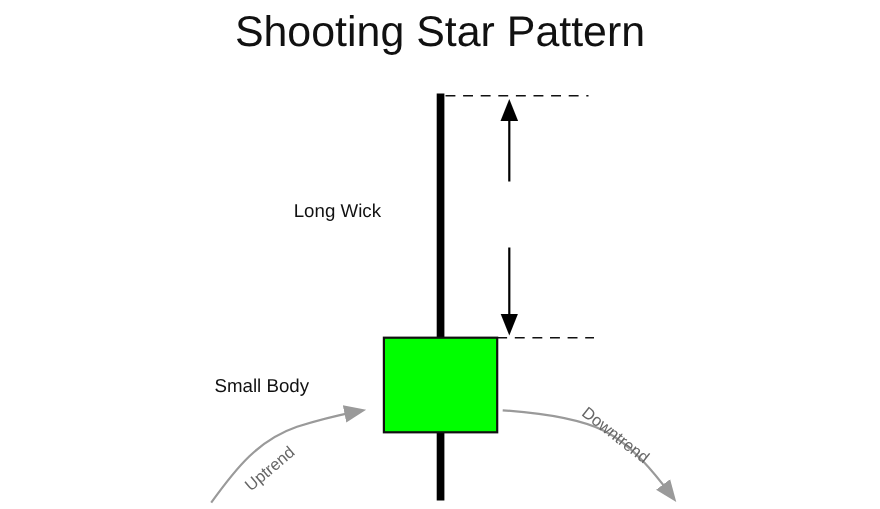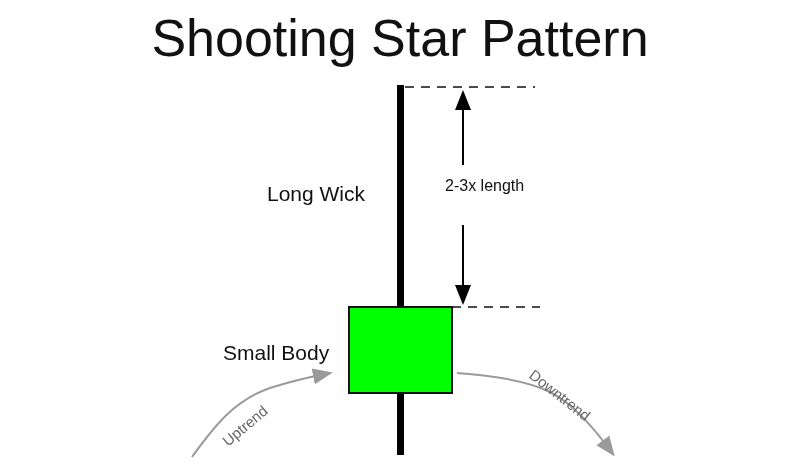--- a/index.html
+++ b/index.html
@@ -1,18 +1,18 @@
 <!DOCTYPE html>
 <html><head>
   <meta charset="utf-8">
   <style>
     html, body { margin: 0; padding: 0; background: #ffffff; }
     body { width: 800px; height: 463px; position: relative; overflow: hidden; font-family: "Liberation Sans", sans-serif; }
-    .title { position: absolute; left: 0; top: 8px; width: 800px; text-align: center; font-size: 52px; color: #111; }
-    .label { position: absolute; font-size: 21px; color: #111; white-space: nowrap; }
+    .title { position: absolute; left: 0; top: 8px; width: 800px; text-align: center; font-size: 39px; color: #111; }
+    .label { position: absolute; font-size: 17px; color: #111; white-space: nowrap; }
     .note { position: absolute; font-size: 16px; color: #111; line-height: 22px; }
     svg { position: absolute; left: 0; top: 0; }
     .trend { font-size: 15px; fill: #666; font-family: "Liberation Sans", sans-serif; }
   </style>
 </head>
 <body>
 
 <div class="title">Shooting Star Pattern</div>
 
 <svg width="800" height="463" viewBox="0 0 800 463">
@@ -36,16 +36,15 @@
   <rect x="349" y="307" width="103" height="86" fill="#00ff00" stroke="#111" stroke-width="2"></rect>
 
   <path d="M192,457 C215,425 235,400 270,388 C295,380 315,376 325,374" fill="none" stroke="#9a9a9a" stroke-width="2" marker-end="url(#arrGray)"></path>
   <text class="trend" transform="translate(228,447) rotate(-40)">Uptrend</text>
 
   <path d="M457,373 C500,376 530,382 550,392 C575,405 595,430 610,450" fill="none" stroke="#9a9a9a" stroke-width="2" marker-end="url(#arrGray)"></path>
   <text class="trend" transform="translate(528,377) rotate(38)">Downtrend</text>
 </svg>
 
 <div class="label" style="left:267px; top:182px;">Long Wick</div>
-<div class="label" style="left:223px; top:341px;">Small Body</div>
+<div class="label" style="left:195px; top:341px;">Small Body</div>
 <div class="note" style="left:445px; top:175px;">
-  <div>2-3x length</div>
 </div>
 
 </body></html>

